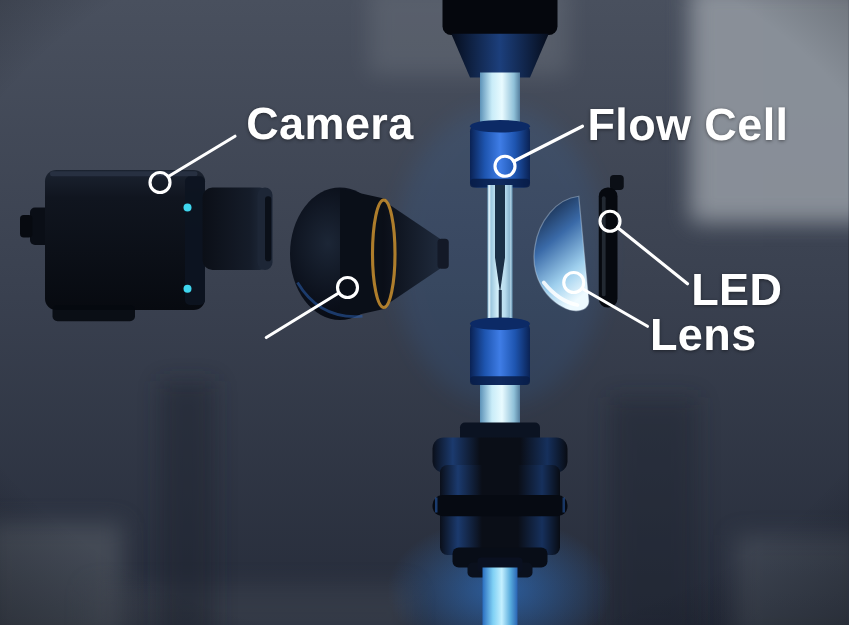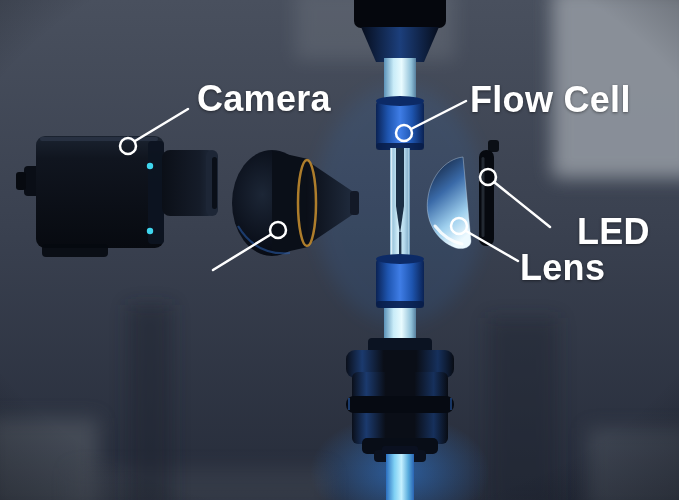--- a/index.html
+++ b/index.html
@@ -4,21 +4,21 @@
 <style>
   html,body{margin:0;padding:0;background:#20252f;}
   .scene{position:relative;width:679px;height:500px;overflow:hidden;
          font-family:"Liberation Sans",sans-serif;}
   .scene svg{position:absolute;left:0;top:0;display:block;}
   .label{position:absolute;color:#fff;font-weight:700;font-size:36px;
          letter-spacing:.3px;line-height:1.1;white-space:nowrap;
          text-shadow:0 1px 3px rgba(0,0,0,.45);}
   .label-camera{left:197px;top:79px;}
   .label-flow-cell{left:470px;top:80px;}
-  .label-led{left:553px;top:212px;margin-left:24px;}
+  .label-led{left:553px;top:212px;}
   .label-lens{left:520px;top:248px;}
   .label-objective{left:52px;top:253px;}
 </style>
 </head>
 <body>
 
 <div class="scene">
 
 <svg width="679" height="500" viewBox="0 0 679 500" aria-hidden="true">
   <defs>

